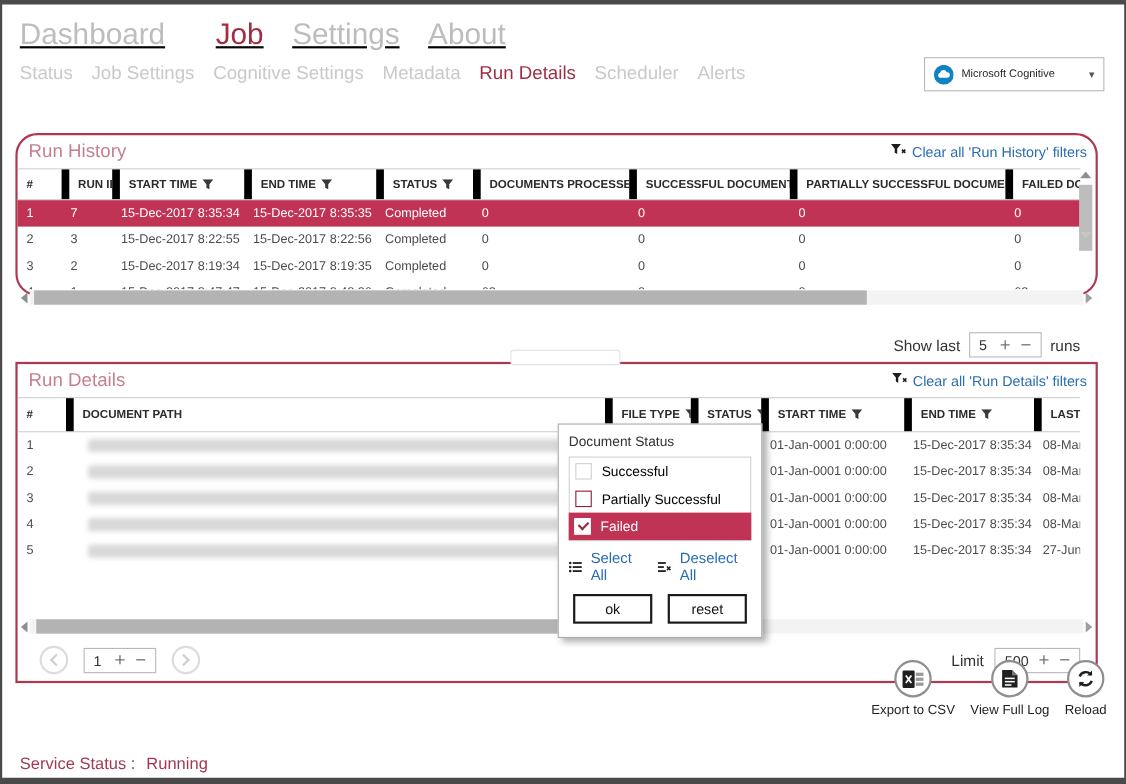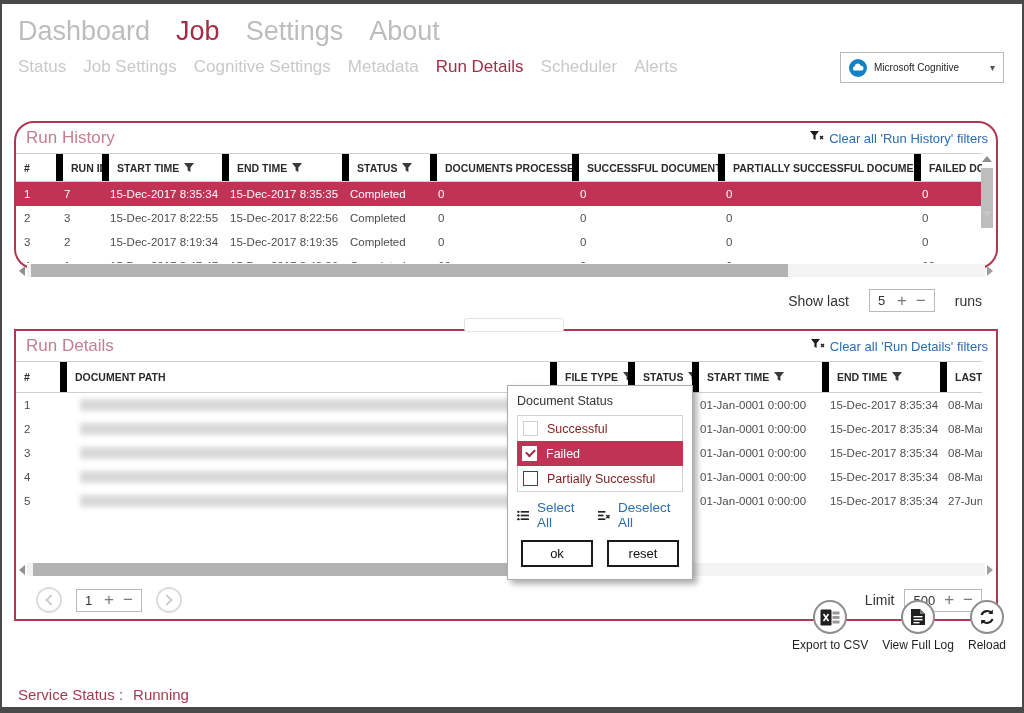--- a/index.html
+++ b/index.html
@@ -11,23 +11,23 @@
     overflow:hidden;
   }
   
   .titlebar { height:27px; background:#c23351; display:flex; align-items:center; }
   .titlebar .title { color:#fff; font-size:12px; letter-spacing:.4px; padding-left:12px; flex:1; }
   .win-btns { display:flex; align-items:center; height:100%; }
   .win-btn { width:34px; height:100%; display:flex; align-items:center; justify-content:center; color:#fff; font-size:11px; cursor:pointer; }
   .glyph-min { width:10px; height:1px; background:#fff; display:inline-block; }
   .glyph-max { width:10px; height:9px; border:1px solid #fff; display:inline-block; }
   
-  .main-nav { padding:12px 0 0 16px; display:flex; gap:26px; align-items:baseline; }
+  .main-nav { padding:12px 0 0 16px; display:flex; gap:26px; align-items:baseline;text-decoration:underline; }
   .main-nav .nav-item { font-size:27px; color:#bdbdbd; cursor:pointer; }
-  .main-nav .nav-item.active { color:#a42d44; }
+  .main-nav .nav-item.active { color:#a42d44;margin-left:20px; }
   .engine-box { position:absolute; top:48px; right:18px; width:164px; height:31px; border:1px solid #b9b9b9; background:#fff;
     display:flex; align-items:center; gap:7px; padding:0 8px; cursor:pointer; }
   .engine-box .lbl { font-size:10px; color:#1f1f1f; flex:1; }
   .engine-box .caret { font-size:10px; color:#555; }
   
   .sub-nav { padding:10px 0 0 16px; display:flex; gap:17px; }
   .sub-nav .tab { font-size:17px; color:#c9c9c9; cursor:pointer; }
   .sub-nav .tab.active { color:#9e2e44; }
   
   .panel { position:absolute; left:12px; width:984px; border:2px solid #ae3850; background:#fff; }
@@ -60,33 +60,33 @@
   .tri-left  { border-top:5px solid transparent; border-bottom:5px solid transparent; border-right:6px solid #8f8f8f; margin-right:2px; }
   .tri-right { border-top:5px solid transparent; border-bottom:5px solid transparent; border-left:6px solid #9f9f9f; margin-left:2px; }
   .vscroll { position:absolute; top:31px; right:2px; bottom:48px; width:13px; }
   .vs-up   { position:absolute; top:2px; left:1px; border-left:5px solid transparent; border-right:5px solid transparent; border-bottom:6px solid #8f8f8f; }
   .vs-down { position:absolute; bottom:2px; left:1px; border-left:5px solid transparent; border-right:5px solid transparent; border-top:6px solid #c7c7c7; }
   .vs-thumb{ position:absolute; top:14px; left:0; width:12px; height:60px; background:#bdbdbd; }
   
   .spin { display:inline-flex; align-items:center; gap:9px; border:1px solid #b9b9b9; padding:3px 8px; background:#fff; }
   .spin .val { font-size:13px; color:#333; min-width:10px; }
   .sp-btn { font-size:17px; color:#777; line-height:14px; cursor:pointer; }
-  .rh-footer { display:flex; justify-content:flex-end; align-items:center; gap:20px; padding:11px 14px 0 0; font-size:14px; color:#333; }
+  .rh-footer { display:flex; justify-content:flex-end; align-items:center; gap:8px; padding:24px 14px 0 0; font-size:14px; color:#333; }
   .rd-footer { position:absolute; left:0; right:0; bottom:6px; display:flex; align-items:center; padding:0 14px 0 20px; }
   .pg-circle { width:26px; height:26px; border-radius:50%; border:2px solid #dcdcdc; display:flex; align-items:center; justify-content:center; cursor:pointer; }
   .chev { width:8px; height:8px; border-left:2px solid #cfcfcf; border-bottom:2px solid #cfcfcf; }
   .chev.l { transform:rotate(45deg); margin-left:3px; }
   .chev.r { transform:rotate(225deg); margin-right:3px; }
   .limit-wrap { margin-left:auto; display:flex; align-items:center; gap:10px; font-size:14px; color:#333; }
   
   .popup { position:absolute; left:505px; top:381px; width:186px; background:#fff; border:1px solid #ababab;
     box-shadow:4px 4px 6px rgba(0,0,0,.32); z-index:10; padding:8px 9px 12px 9px; }
   .popup-title { font-size:12.5px; color:#333; margin-bottom:7px; }
   .opt-box { border:1px solid #d2d2d2; }
-  .opt-row { display:flex; align-items:center; gap:9px; height:25px; padding-left:5px; font-size:12.5px; color:#7f1d1d; cursor:pointer; }
+  .opt-row { display:flex; align-items:center; gap:9px; height:25px; padding-left:5px; font-size:12.5px; color:#000000; cursor:pointer; }
   .opt-row.checked { background:#c03355; color:#fff; margin:0 -1px; }
   .cb { width:15px; height:15px; background:#fff; border:1px solid #ababab; position:relative; flex:none; }
   .opt-row.checked .cb { border-color:#fff; }
   .cb.checked::after { content:""; position:absolute; left:3px; top:2px; width:7px; height:4px;
     border-left:2px solid #a12741; border-bottom:2px solid #a12741; transform:rotate(-45deg); }
   .popup-links { display:flex; align-items:center; gap:10px; margin:8px 0 10px 0; font-size:13.5px; color:#2a6db0; }
   .plink { display:flex; align-items:center; gap:8px; cursor:pointer; }
   .popup-btns { display:flex; justify-content:space-between; padding:0 4px; }
   .pbtn { border:2px solid #1a1a1a; background:#fff; font-size:13px; color:#111; padding:4px 0; width:72px; text-align:center; cursor:pointer; font-family:inherit; }
   
@@ -393,27 +393,27 @@
     </div>
   </div>
 
   <div class="popup">
     <div class="popup-title">Document Status</div>
     <div class="opt-box">
       <div class="opt-row">
         <span class="cb" style="border-color:#d0d0d0"></span>
         <span>Successful</span>
       </div>
+      <div class="opt-row">
+        <span class="cb" style="border-color:#8a2038"></span>
+        <span>Partially Successful</span>
+      </div>
       <div class="opt-row checked">
         <span class="cb checked"></span>
         <span>Failed</span>
-      </div>
-      <div class="opt-row">
-        <span class="cb" style="border-color:#8a2038"></span>
-        <span>Partially Successful</span>
       </div>
     </div>
     <div class="popup-links">
       <span class="plink">
         <svg width="13" height="11" viewBox="0 0 13 11">
           <circle cx="1.5" cy="1.5" r="1.3" fill="#222"></circle>
             <rect x="4" y="0.6" width="9" height="1.8" fill="#222"></rect>
           <circle cx="1.5" cy="5.5" r="1.3" fill="#222"></circle>
             <rect x="4" y="4.6" width="9" height="1.8" fill="#222"></rect>
           <circle cx="1.5" cy="9.5" r="1.3" fill="#222"></circle>

